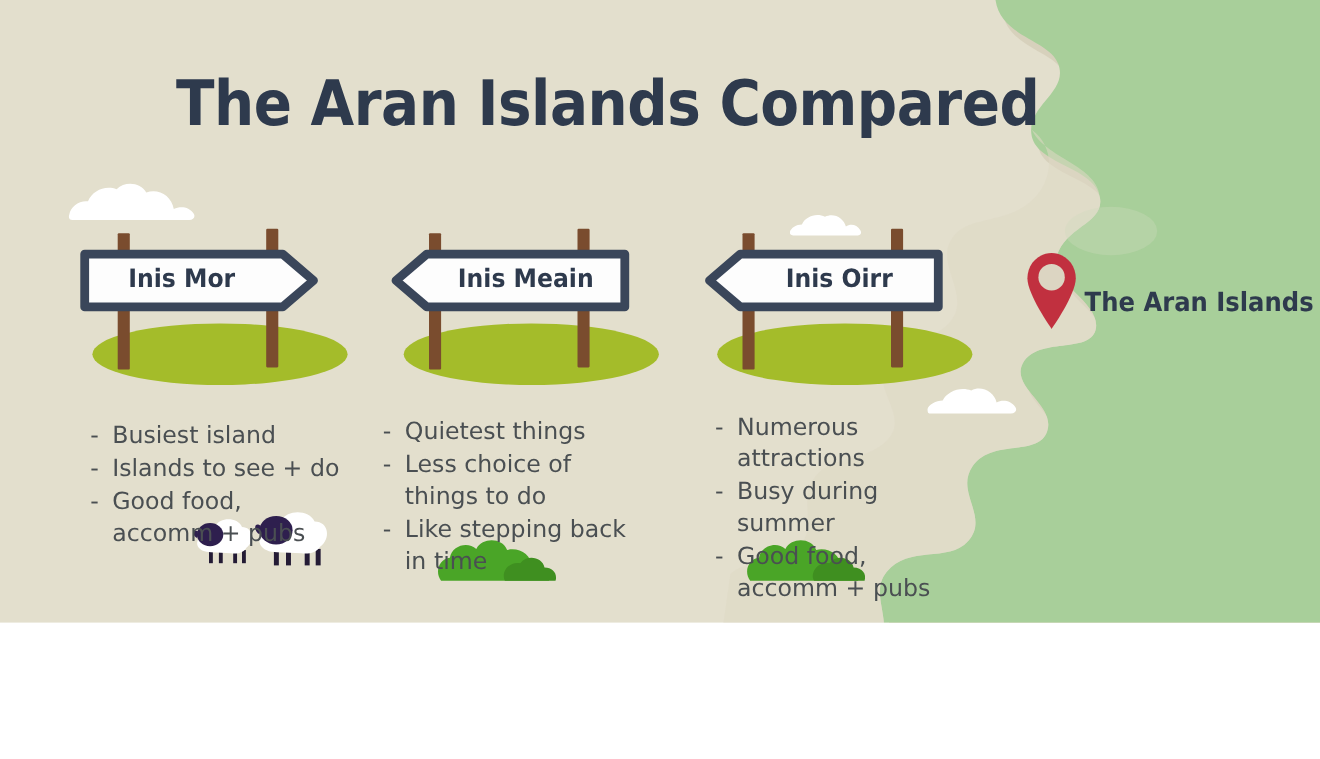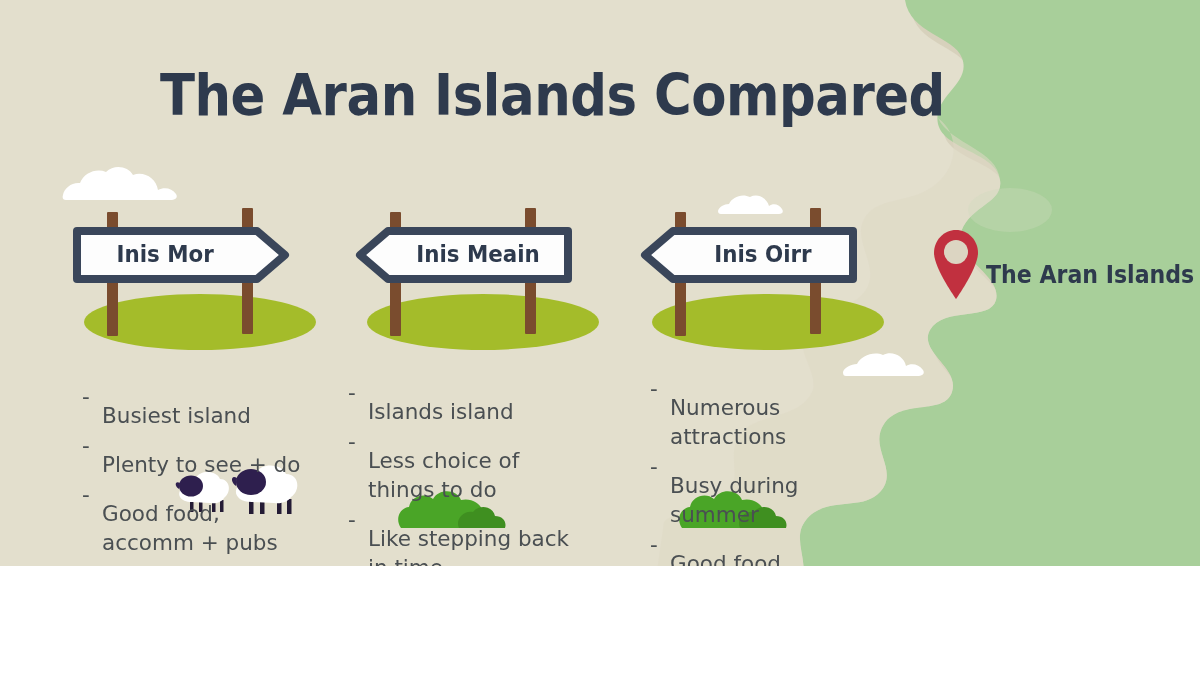--- a/index.html
+++ b/index.html
@@ -116,21 +116,21 @@
   .bullet-row {
     display: flex;
     align-items: flex-start;
     margin-bottom: 1px;
   }
   .bullet-dash {
     flex: 0 0 auto;
     width: 20px;
     color: #4a4f52;
   }
-  .bullet-text { flex: 1 1 auto; margin-top: 19px; }
+  .bullet-text { flex: 1 1 auto; }
 
   
   #pin-group {
     position: absolute;
     left: 930px;
     top: 228px;
     display: flex;
     align-items: center;
   }
   #pin-label {
@@ -358,32 +358,32 @@
     </div>
   </div>
 
   <div class="bullets" id="bullets-0" style="left:82px; top:382px; width:250px;">
       <div class="bullet-row">
         <span class="bullet-dash">-</span>
         <span class="bullet-text">Busiest island</span>
       </div>
       <div class="bullet-row">
         <span class="bullet-dash">-</span>
-        <span class="bullet-text">Plenty to see + do</span>
+        <span class="bullet-text">Islands to see + do</span>
       </div>
       <div class="bullet-row">
         <span class="bullet-dash">-</span>
         <span class="bullet-text">Good food,<br>accomm + pubs</span>
       </div>
     </div>
 
   <div class="bullets" id="bullets-1" style="left:348px; top:378px; width:250px;">
       <div class="bullet-row">
         <span class="bullet-dash">-</span>
-        <span class="bullet-text">Islands island</span>
+        <span class="bullet-text">Quietest things</span>
       </div>
       <div class="bullet-row">
         <span class="bullet-dash">-</span>
         <span class="bullet-text">Less choice of<br>things to do</span>
       </div>
       <div class="bullet-row">
         <span class="bullet-dash">-</span>
         <span class="bullet-text">Like stepping back<br>in time</span>
       </div>
     </div>

